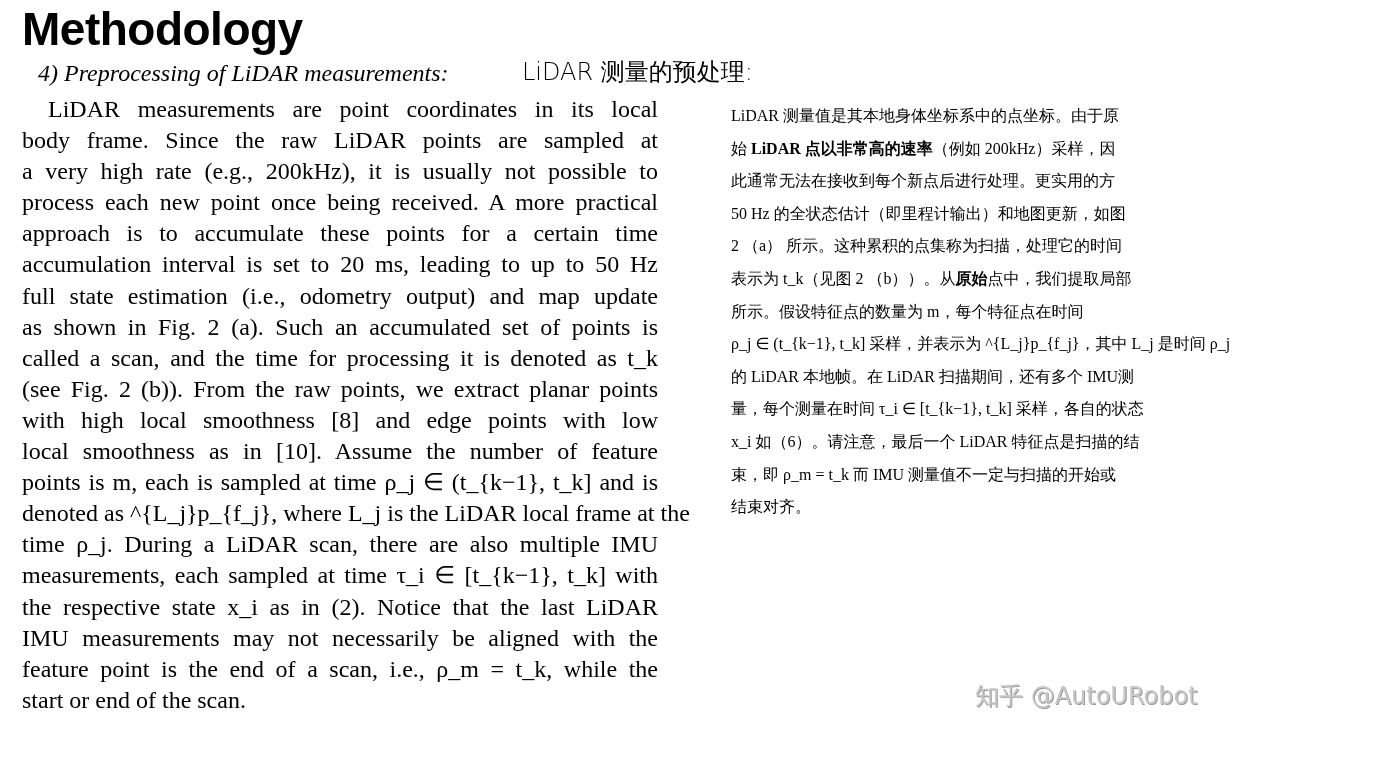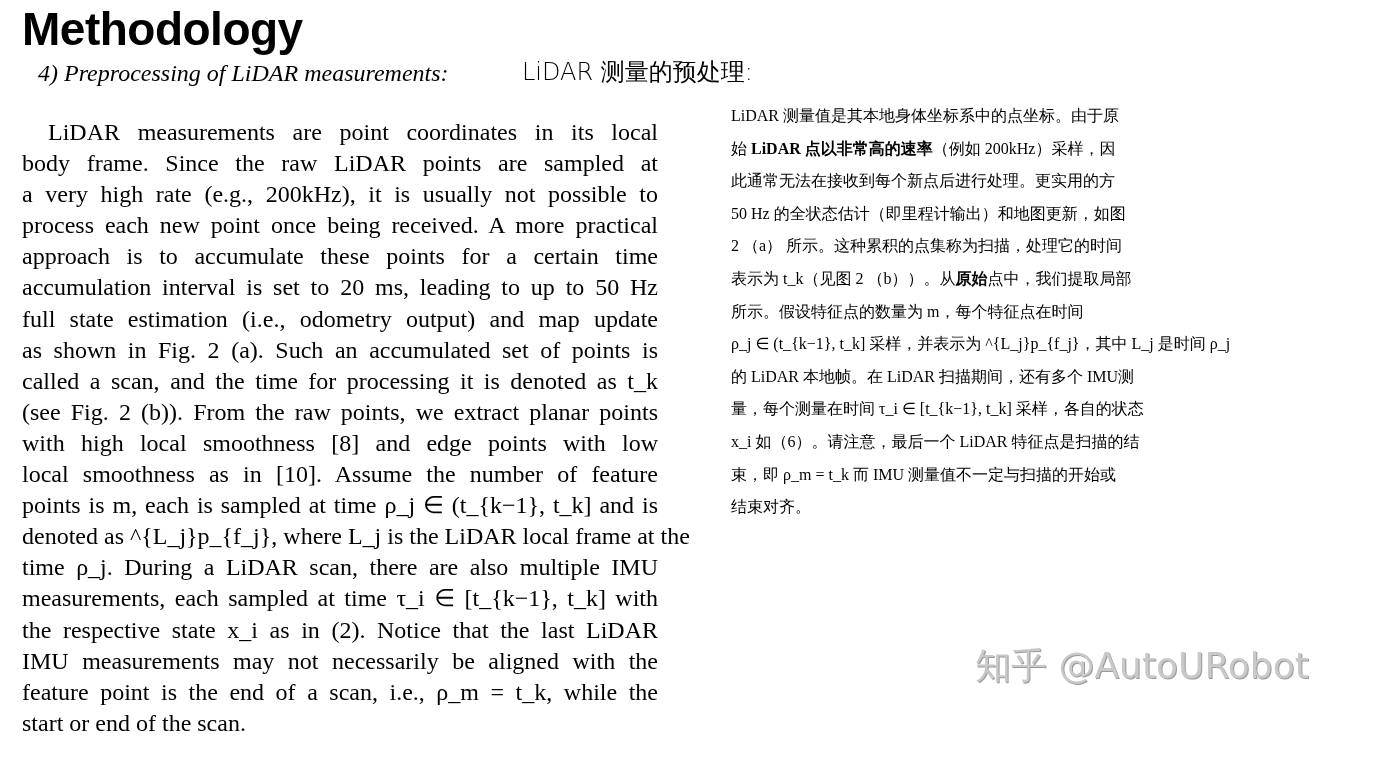--- a/index.html
+++ b/index.html
@@ -11,34 +11,34 @@
   .subhead {
     position:absolute; left:38px; top:60px;
     font-family:"Liberation Serif", serif; font-style:italic; font-size:24px;
   }
   .subhead-cn {
     position:absolute; left:522px; top:56px;
     font-family:"DejaVu Sans", sans-serif; font-size:24px; font-weight:300;
   }
   .en-col {
     position:absolute; left:22px; top:94px; width:636px;
-    font-family:"Liberation Serif", serif; font-size:24px; line-height:31.1px;margin-top:23px;
+    font-family:"Liberation Serif", serif; font-size:24px; line-height:31.1px;
   }
   .en-line { display:block; text-align:justify; text-align-last:justify; white-space:nowrap; height:31.1px; }
   .en-line.first { padding-left:26px; }
   .en-line.last { text-align-last:left; }
   .cn-col {
     position:absolute; left:731px; top:100px; width:680px;
     font-family:Liberation Serif, serif; font-size:16px; line-height:32.6px;
   }
   .cn-line { display:block; white-space:nowrap; height:32.6px; }
   .b { font-weight:bold; }
   .watermark {
-    position:absolute; left:975px; top:642px;
-    font-family:"DejaVu Sans", sans-serif; font-size:36px; color:#c9c9c9;
+    position:absolute; left:975px; top:680px;
+    font-family:"DejaVu Sans", sans-serif; font-size:24px; color:#c9c9c9;
     text-shadow:1px 1px 0 #9a9a9a;
   }
 </style>
 </head>
 <body>
 
 <div class="title">Methodology</div>
 <div class="subhead">4) Preprocessing of LiDAR measurements:</div>
 <div class="subhead-cn">LiDAR 测量的预处理:</div>
 

